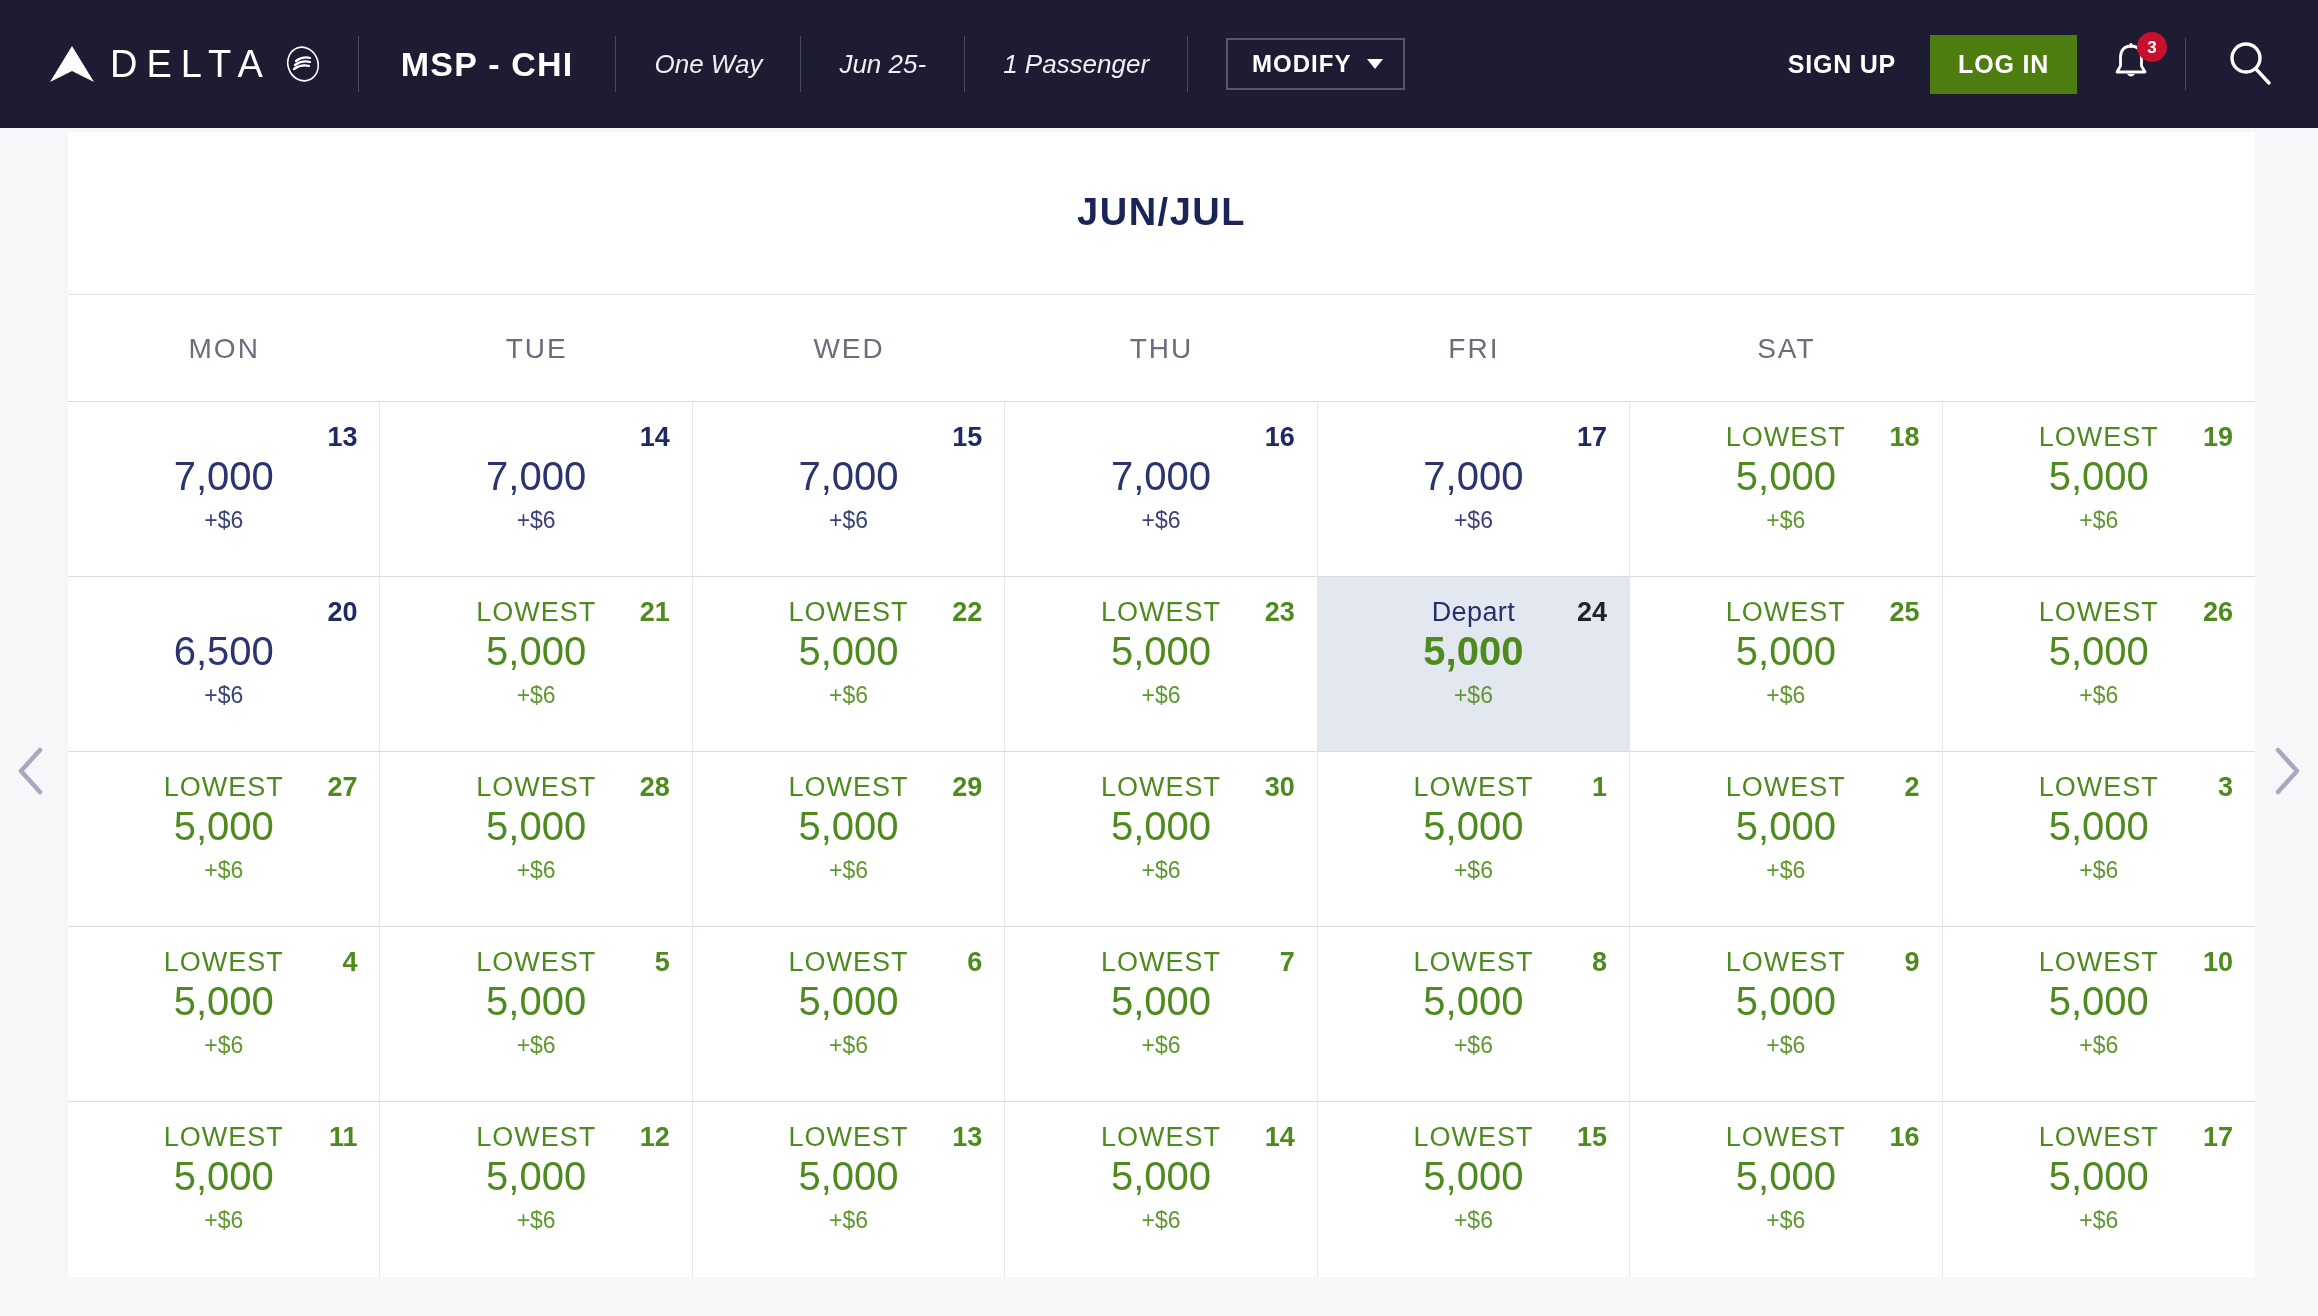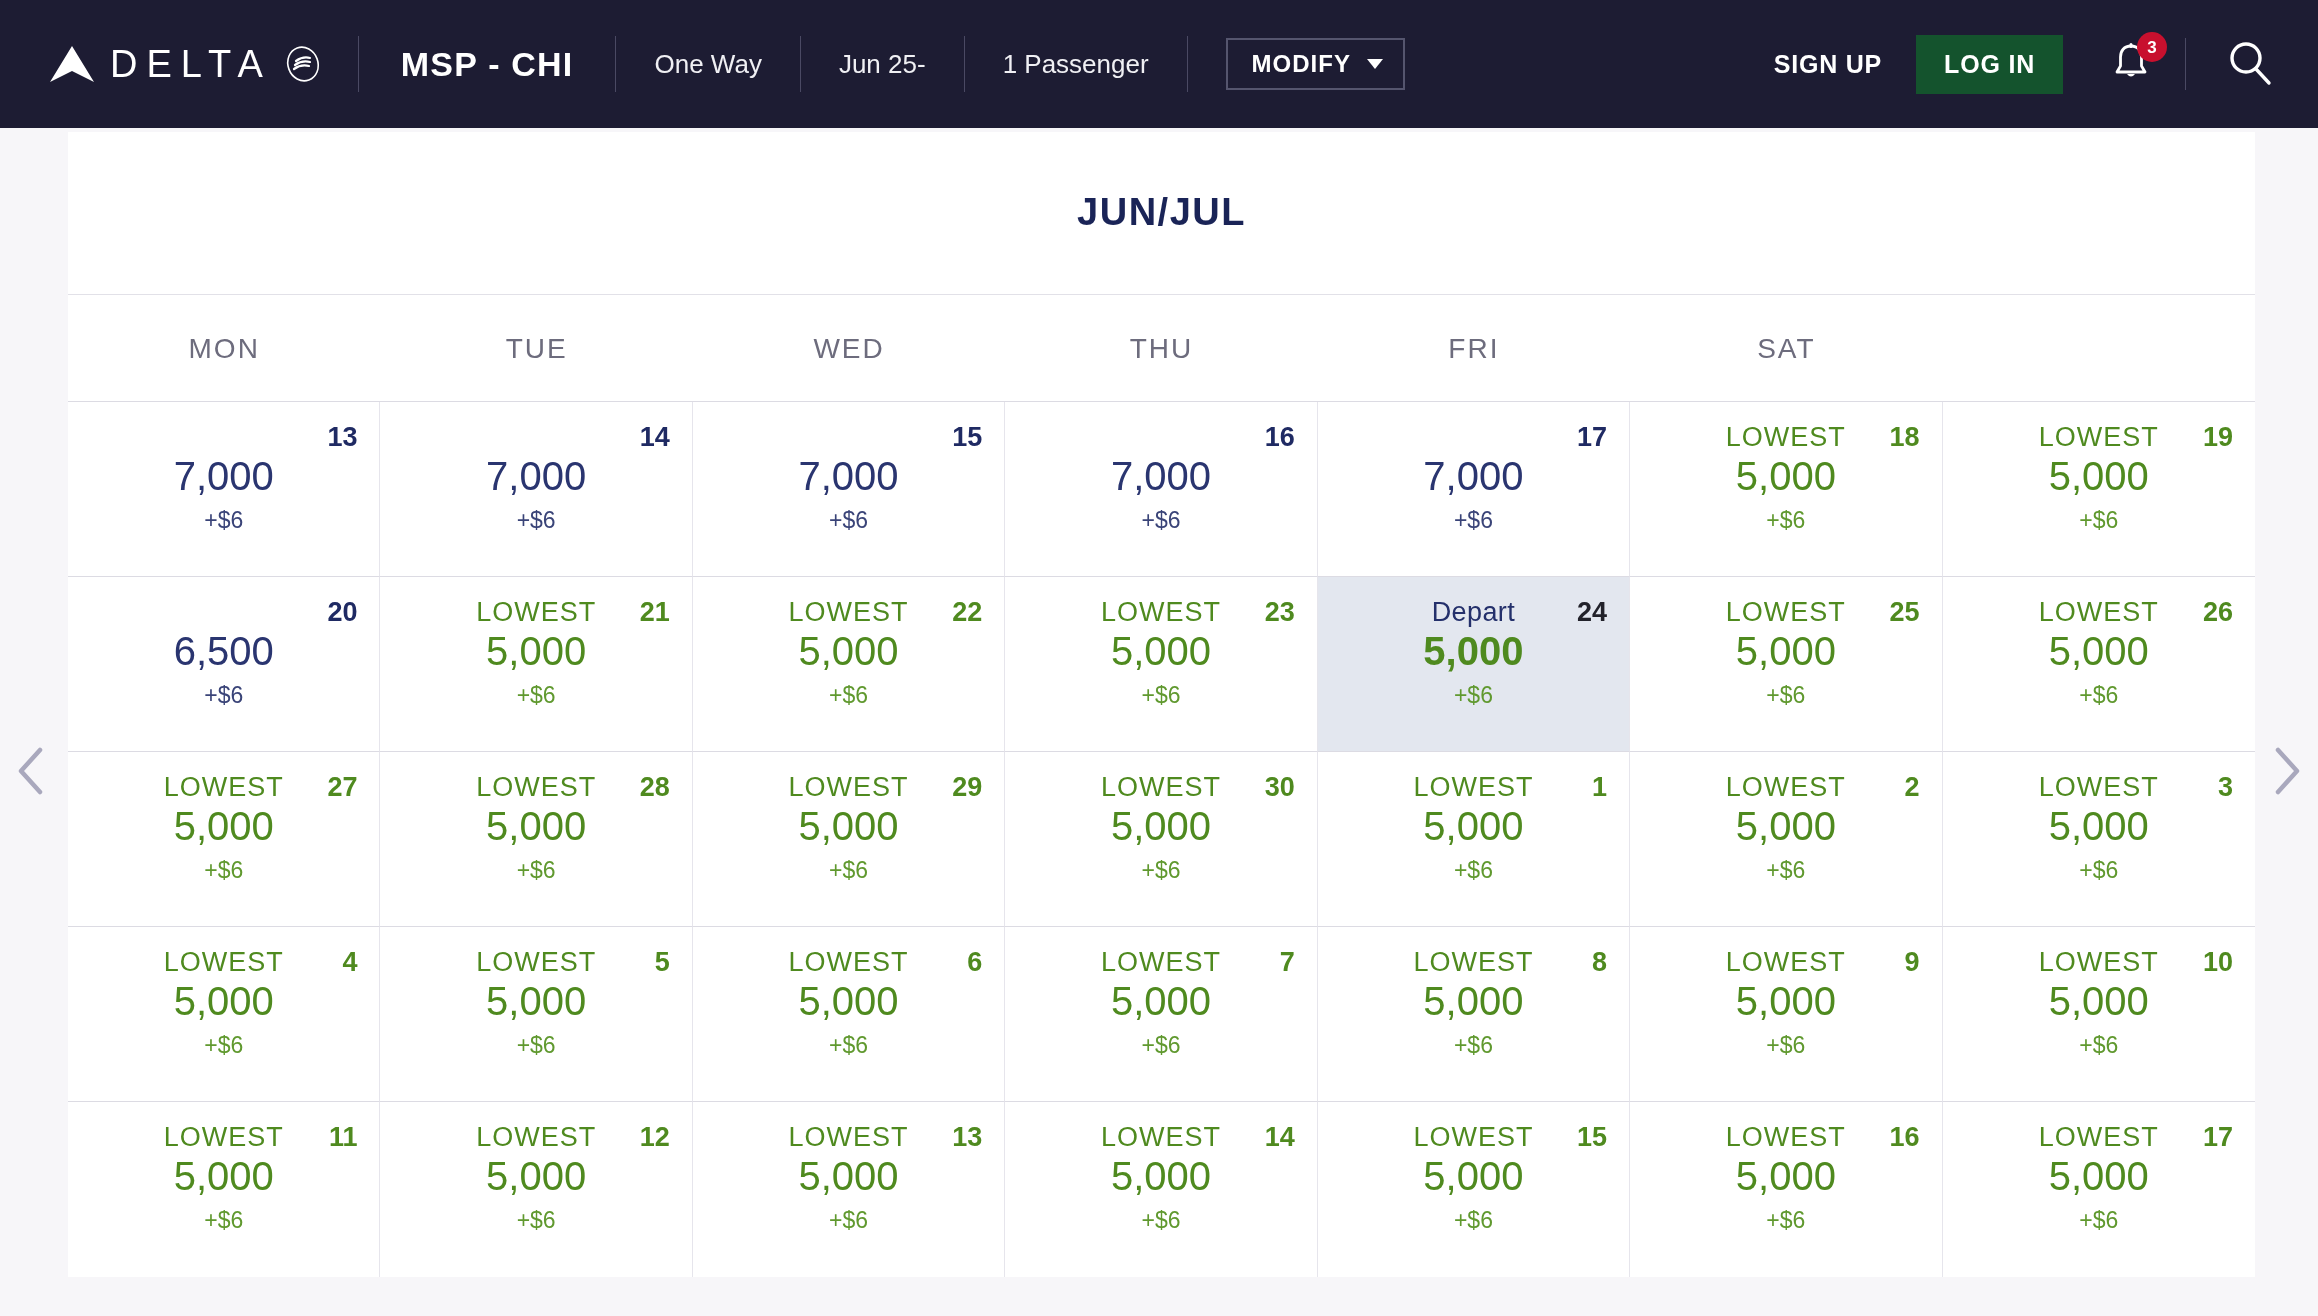--- a/index.html
+++ b/index.html
@@ -54,20 +54,21 @@
     white-space: nowrap;
     padding: 0 42px;
   }
 
   .seg {
     color: #f0f0f4;
     font-size: 26px;
     font-weight: 400;
     white-space: nowrap;
     padding: 0 38px;
+    font-style: italic;
   }
 
   .modify-btn {
     margin-left: 38px;
     border: 2px solid #55556e;
     background: transparent;
     color: #ffffff;
     font-family: "Liberation Sans", sans-serif;
     font-size: 24px;
     font-weight: 600;
@@ -92,31 +93,31 @@
     color: #ffffff;
     font-size: 25px;
     font-weight: 700;
     letter-spacing: 0.8px;
     white-space: nowrap;
     cursor: pointer;
     margin-right: 34px;
   }
 
   .login-btn {
-    background: #14532d;
+    background: #4d7c0f;
     color: #ffffff;
     font-family: "Liberation Sans", sans-serif;
     font-size: 25px;
     font-weight: 700;
     letter-spacing: 0.8px;
     border: none;
     padding: 15px 28px;
     cursor: pointer;
     white-space: nowrap;
-    margin-right: 40px;
+    margin-right: 26px;
   }
 
   .bell-wrap {
     position: relative;
     width: 56px; height: 56px;
     display: flex; align-items: center; justify-content: center;
     cursor: pointer;
     margin-right: 26px;
   }
   .bell-badge {

